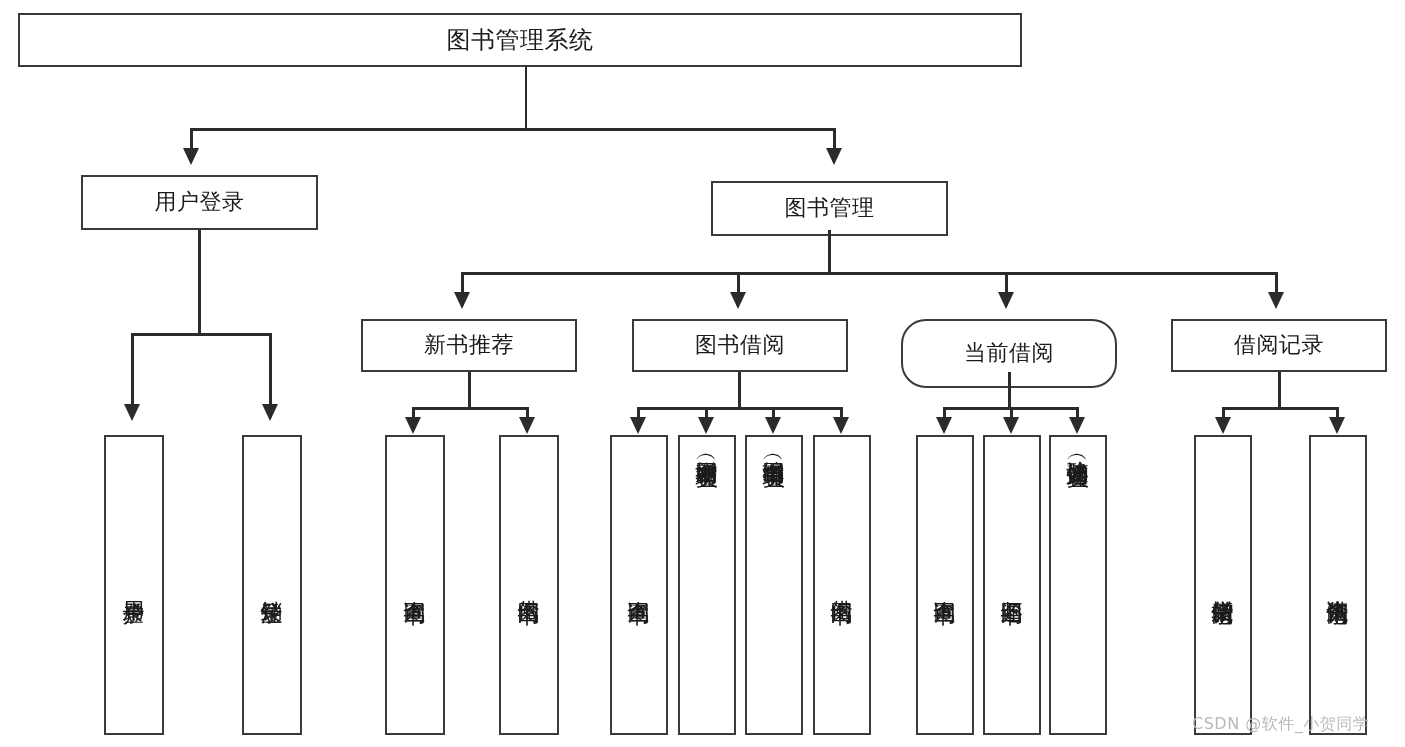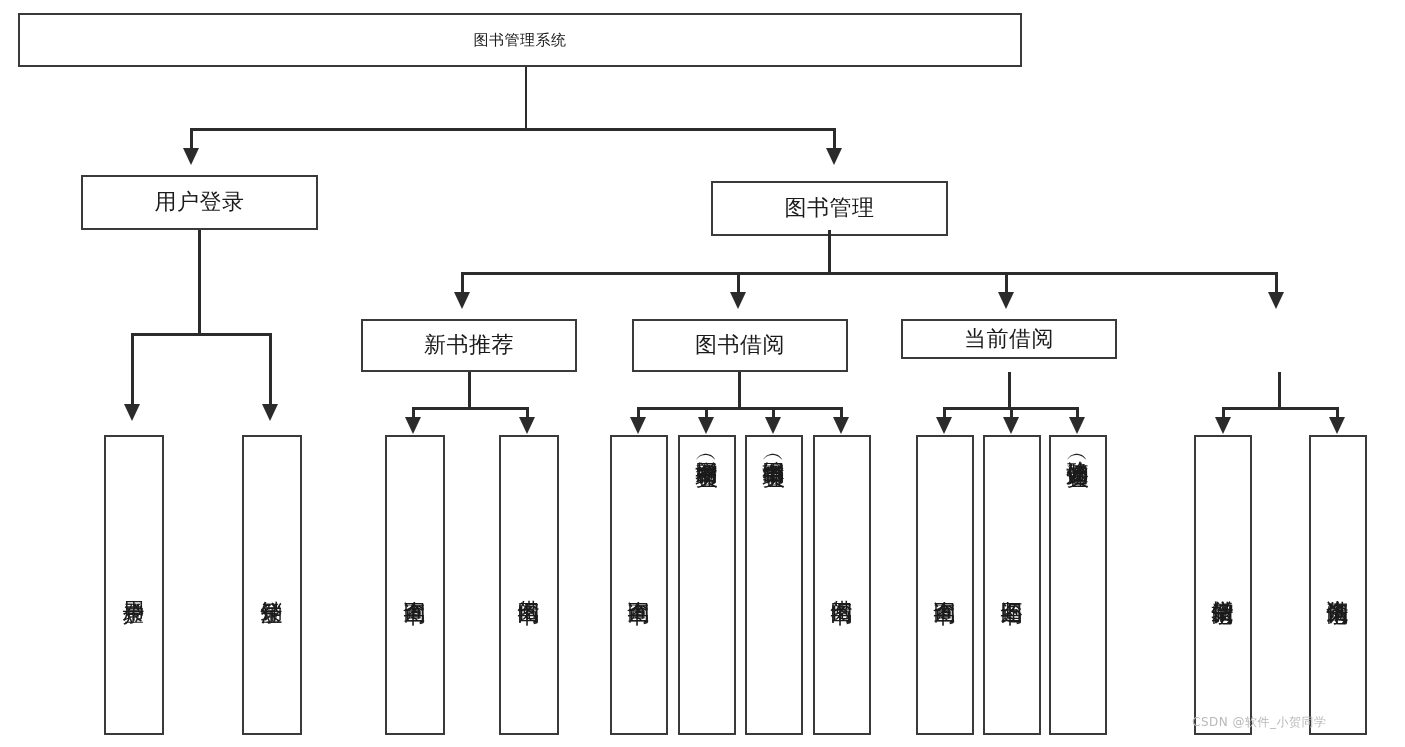--- a/index.html
+++ b/index.html
@@ -26,21 +26,21 @@
     align-items: center;
     justify-content: center;
     color: #1b1b1b;
   }
   .node.horiz {
     font-size: 22px;
     letter-spacing: 0.5px;
     line-height: 1.2;
   }
   .node.root {
-    font-size: 15px;
+    font-size: 24px;
   }
   .leaf {
     position: absolute;
     box-sizing: border-box;
     border: 2px solid #3a3a3a;
     background: #ffffff;
     display: flex;
     justify-content: center;
     color: #1b1b1b;
   }
@@ -69,21 +69,21 @@
   .arrow {
     position: absolute;
     width: 0;
     height: 0;
     border-left: 8px solid transparent;
     border-right: 8px solid transparent;
     border-top: 17px solid #2b2b2b;
   }
   .watermark {
     position: absolute;
-    font-size: 12px;
+    font-size: 16px;
     color: #b9b9b9;
     white-space: nowrap;
     letter-spacing: 0.5px;
   }
 </style>
 </head>
 <body>
 
 <div id="canvas">
 
@@ -124,22 +124,25 @@
   <div class="arrow" style="left:998px; top:292px;"></div>
   <div class="vline" style="left:1275px; top:272px; width:3px; height:22px;"></div>
   <div class="arrow" style="left:1268px; top:292px;"></div>
 
   <div class="node horiz" style="left:632px; top:319px; width:216px; height:53px;">
     <span>图书借阅</span>
   </div>
   <div class="node horiz" style="left:361px; top:319px; width:216px; height:53px;">
     <span>新书推荐</span>
   </div>
-  <div class="node horiz" style="left:901px; top:319px; width:216px; height:40px;">
+  <div class="node horiz" style="left:901px; top:319px; width:216px; height:69px;border-radius:25px;">
     <span>当前借阅</span>
+  </div>
+  <div class="node horiz" style="left:1171px; top:319px; width:216px; height:53px;">
+    <span>借阅记录</span>
   </div>
 
   <div class="vline" style="left:468px; top:372px; width:3px; height:37px;"></div>
   <div class="hline" style="left:412px; top:407px; width:117px; height:3px;"></div>
   <div class="vline" style="left:412px; top:407px; width:3px; height:12px;"></div>
   <div class="arrow" style="left:405px; top:417px;"></div>
   <div class="vline" style="left:526px; top:407px; width:3px; height:12px;"></div>
   <div class="arrow" style="left:519px; top:417px;"></div>
 
   <div class="vline" style="left:738px; top:372px; width:3px; height:37px;"></div>

